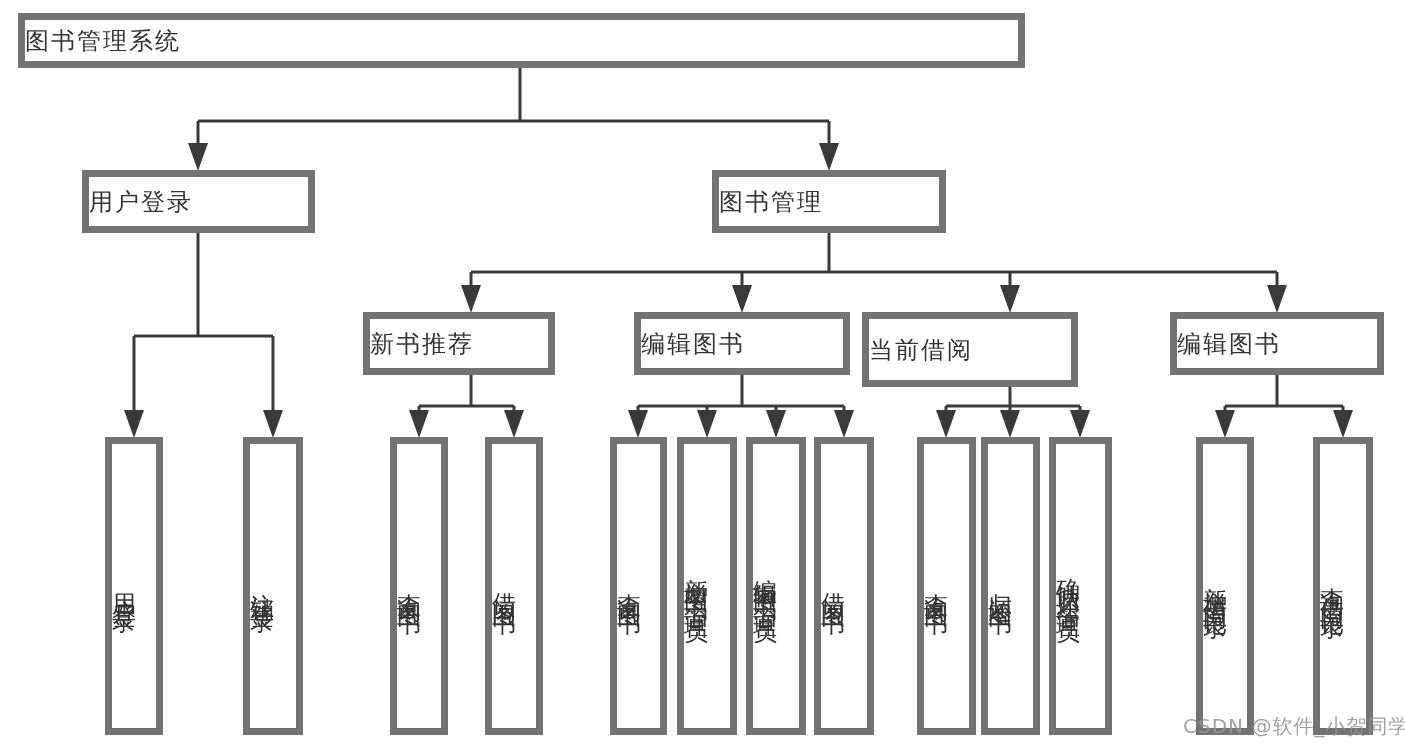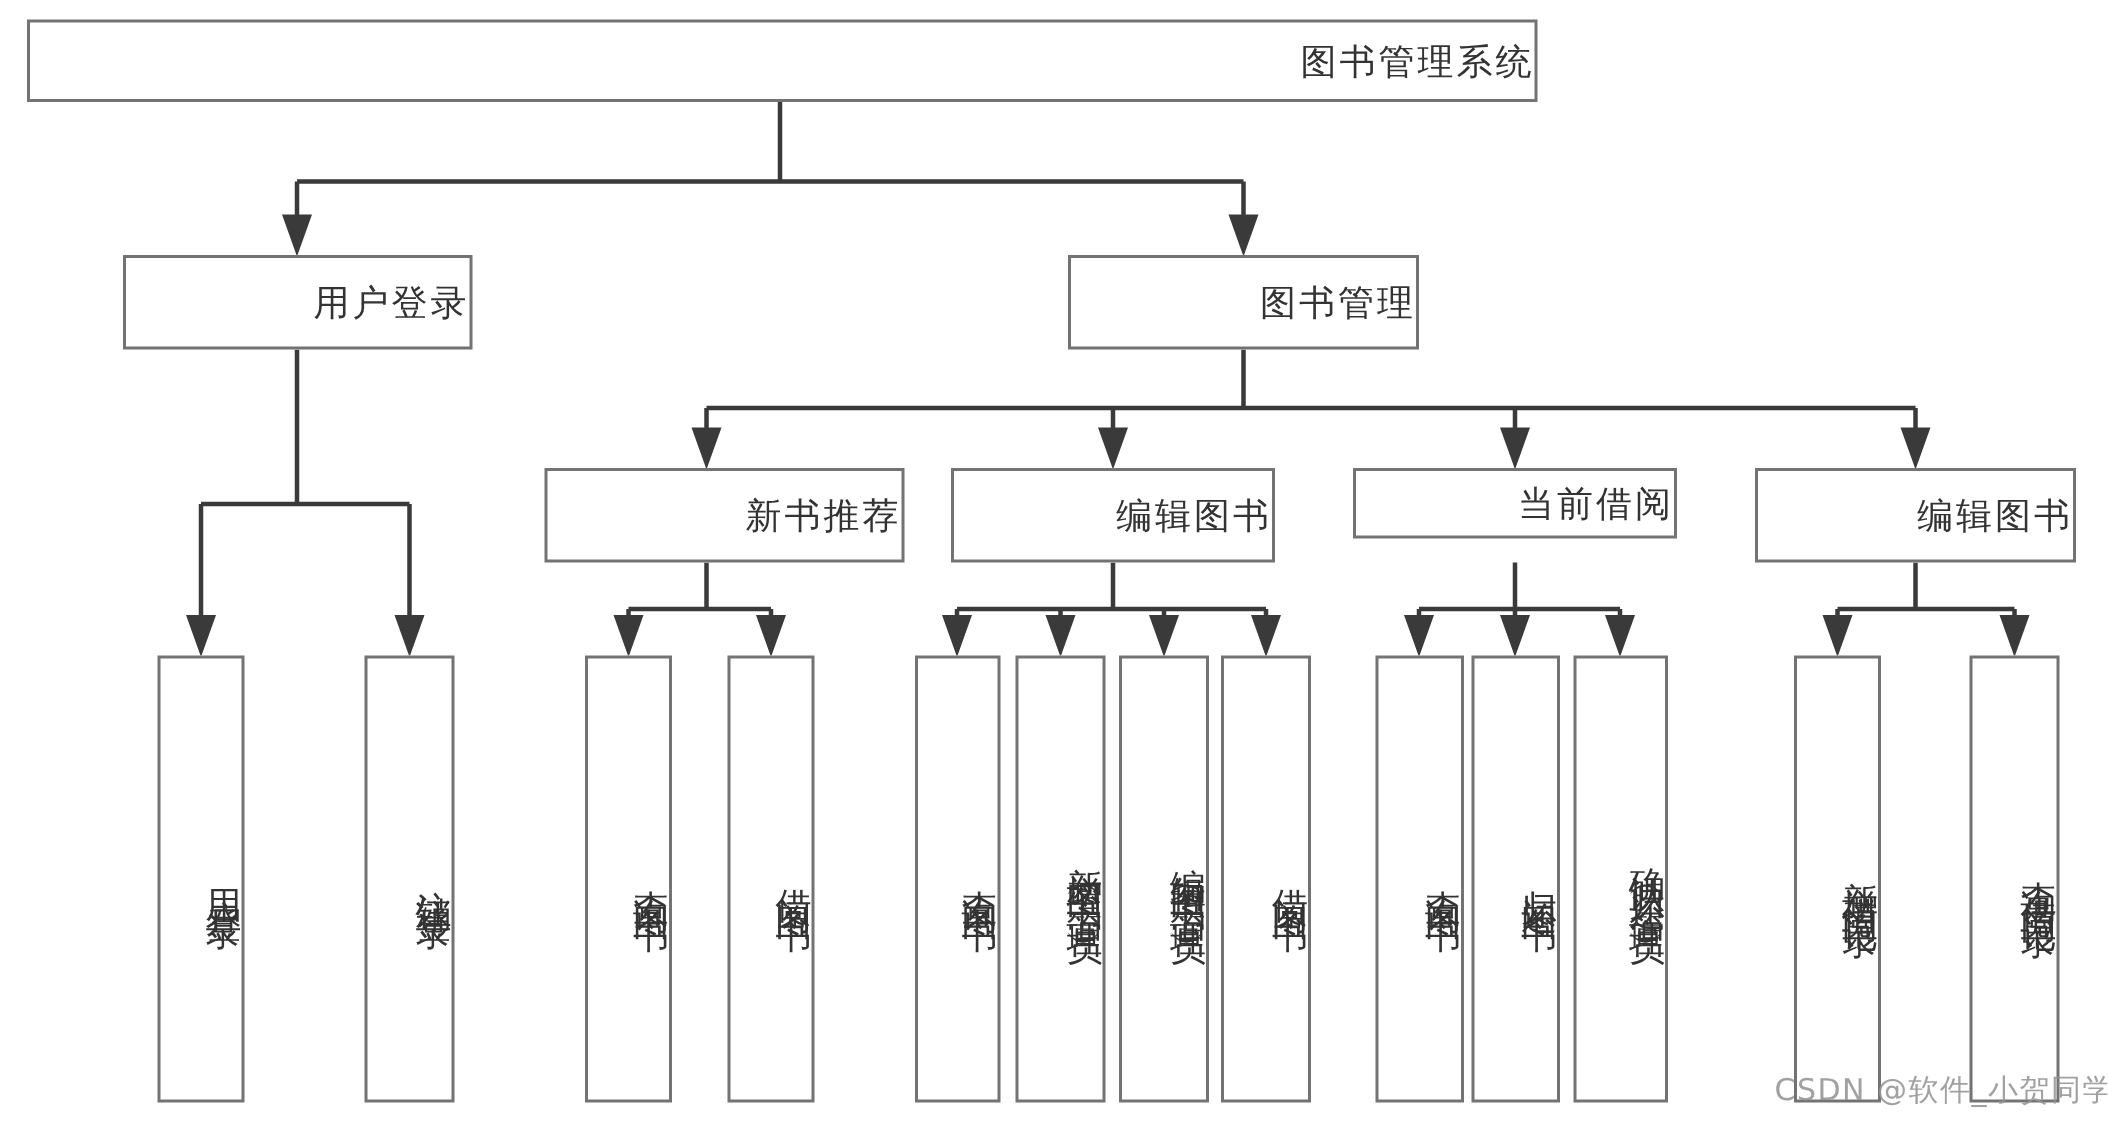--- a/index.html
+++ b/index.html
@@ -8,22 +8,22 @@
     width:1405px;height:747px;
     background:#ffffff;
     font-family:"DejaVu Sans","Liberation Sans",sans-serif;
     overflow:hidden;
   }
   .connectors{position:absolute;left:0;top:0;width:1405px;height:747px;}
   .connectors path{stroke:#3a3a3a;stroke-width:3;fill:none;}
   .connectors polygon{fill:#3a3a3a;stroke:none;}
   .box{
     position:absolute;box-sizing:border-box;
-    border:2px solid #737373;background:#ffffff;
-    display:flex;align-items:center;justify-content:flex-end;
+    border:7px solid #737373;background:#ffffff;
+    display:flex;align-items:center;justify-content:flex-start;
     color:#333333;
   }
   .box .lbl{font-size:24px;letter-spacing:2px;white-space:nowrap;}
   .vbox .lbl{
     writing-mode:vertical-rl;
     text-orientation:mixed;
     letter-spacing:6px;
     font-size:24px;
     line-height:1;
   }
@@ -86,27 +86,27 @@
     <span class="lbl">图书管理系统</span>
   </div>
 
   <div class="box" style="left:82px;top:170px;width:233px;height:63px">
     <span class="lbl">用户登录</span>
   </div>
   <div class="box" style="left:712px;top:170px;width:234px;height:63px">
     <span class="lbl">图书管理</span>
   </div>
 
-  <div class="box" style="left:363px;top:312px;width:240px;height:63px">
+  <div class="box" style="left:363px;top:312px;width:192px;height:63px">
     <span class="lbl">新书推荐</span>
   </div>
   <div class="box" style="left:634px;top:312px;width:216px;height:63px">
     <span class="lbl">编辑图书</span>
   </div>
-  <div class="box" style="left:902px;top:312px;width:216px;height:47px">
+  <div class="box" style="left:862px;top:312px;width:216px;height:75px">
     <span class="lbl">当前借阅</span>
   </div>
   <div class="box" style="left:1170px;top:312px;width:214px;height:63px">
     <span class="lbl">编辑图书</span>
   </div>
 
   <div class="box vbox" style="left:105px;top:437px;width:58px;height:298px">
     <span class="lbl">用户登录</span>
   </div>
   <div class="box vbox" style="left:243px;top:437px;width:60px;height:298px">

